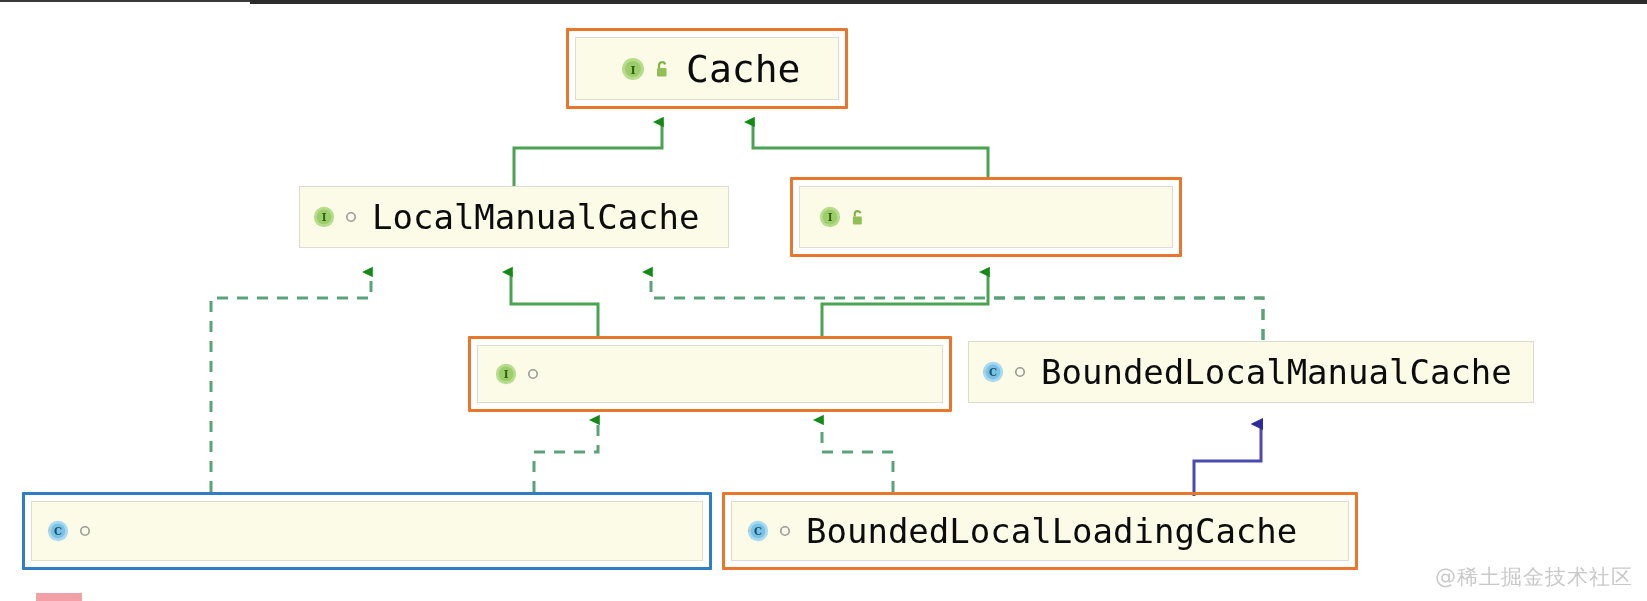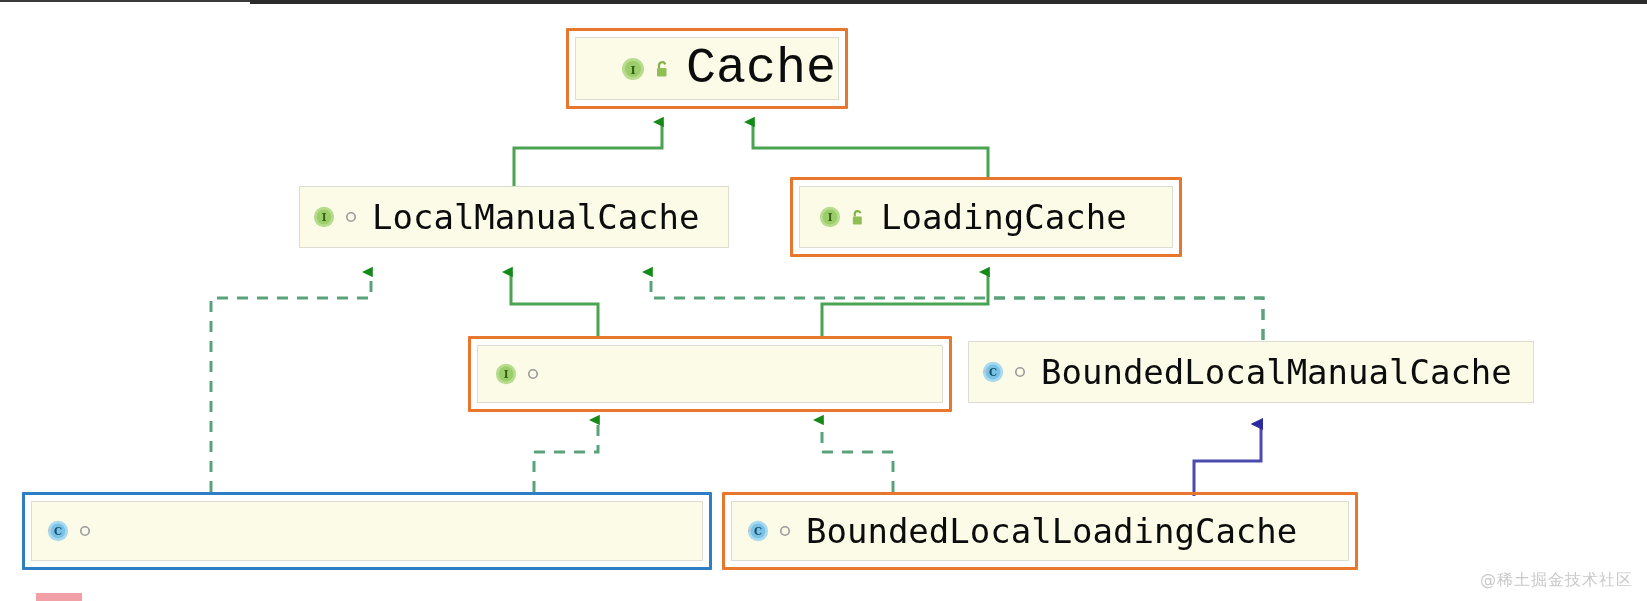--- a/index.html
+++ b/index.html
@@ -83,21 +83,21 @@
   .gap-lg { width: 14px; }
   .gap-sm { width: 8px; }
 
   
   .watermark {
     position: absolute;
     right: 14px;
     bottom: 10px;
     color: #c9c9c9;
     font-family: "DejaVu Sans", "Liberation Sans", sans-serif;
-    font-size: 16px;
+    font-size: 21px;
     letter-spacing: 1px;
     user-select: none;
   }
   .pink-chip {
     position: absolute;
     left: 36px;
     bottom: 0px;
     width: 46px;
     height: 8px;
     background: #f2a0a6;
@@ -153,21 +153,21 @@
           <circle cx="13" cy="13" r="8" fill="#9ccd6b"></circle>
           <text x="13" y="17.5" text-anchor="middle" font-family="DejaVu Serif, serif" font-size="11" font-weight="bold" fill="#33610f">I</text>
         </svg>
         <span class="gap-sm"></span>
         <svg class="ico" width="18" height="20" viewBox="0 0 18 20">
           <path d="M5,9 L5,6 a3.2,3.2 0 0 1 6.2,-0.6" fill="none" stroke="#7fb048" stroke-width="2.2"></path>
           <rect x="3" y="9" width="9.5" height="8.5" rx="1.2" fill="#8fbf55"></rect>
         </svg>
         <span class="gap-lg"></span>
       </div>
-      <span class="label" style="font-size:50px;font-family:Liberation Mono, monospace;">Cache</span>
+      <span class="label" style="font-size:38px;">Cache</span>
     </div>
   </div>
 
   <div class="node plain" style="left:299px; top:186px; width:430px; height:62px;">
     <div class="inner">
       <div class="icons">
         <svg class="ico" width="24" height="24" viewBox="0 0 26 26">
           <circle cx="13" cy="13" r="11" fill="#b8dc8e"></circle>
           <circle cx="13" cy="13" r="8" fill="#9ccd6b"></circle>
           <text x="13" y="17.5" text-anchor="middle" font-family="DejaVu Serif, serif" font-size="11" font-weight="bold" fill="#33610f">I</text>
@@ -191,21 +191,20 @@
           <circle cx="13" cy="13" r="8" fill="#9ccd6b"></circle>
           <text x="13" y="17.5" text-anchor="middle" font-family="DejaVu Serif, serif" font-size="11" font-weight="bold" fill="#33610f">I</text>
         </svg>
         <span class="gap-sm"></span>
         <svg class="ico" width="17" height="19" viewBox="0 0 18 20">
           <path d="M5,9 L5,6 a3.2,3.2 0 0 1 6.2,-0.6" fill="none" stroke="#7fb048" stroke-width="2.2"></path>
           <rect x="3" y="9" width="9.5" height="8.5" rx="1.2" fill="#8fbf55"></rect>
         </svg>
         <span class="gap-lg"></span>
       </div>
-      <span class="label" style="font-size:34px;">LoadingCache</span>
     </div>
   </div>
 
   <div class="node sel-orange" style="left:468px; top:336px; width:484px; height:76px;">
     <div class="outline"></div>
     <div class="inner" style="padding-left:16px;">
       <div class="icons">
         <svg class="ico" width="24" height="24" viewBox="0 0 26 26">
           <circle cx="13" cy="13" r="11" fill="#b8dc8e"></circle>
           <circle cx="13" cy="13" r="8" fill="#9ccd6b"></circle>

